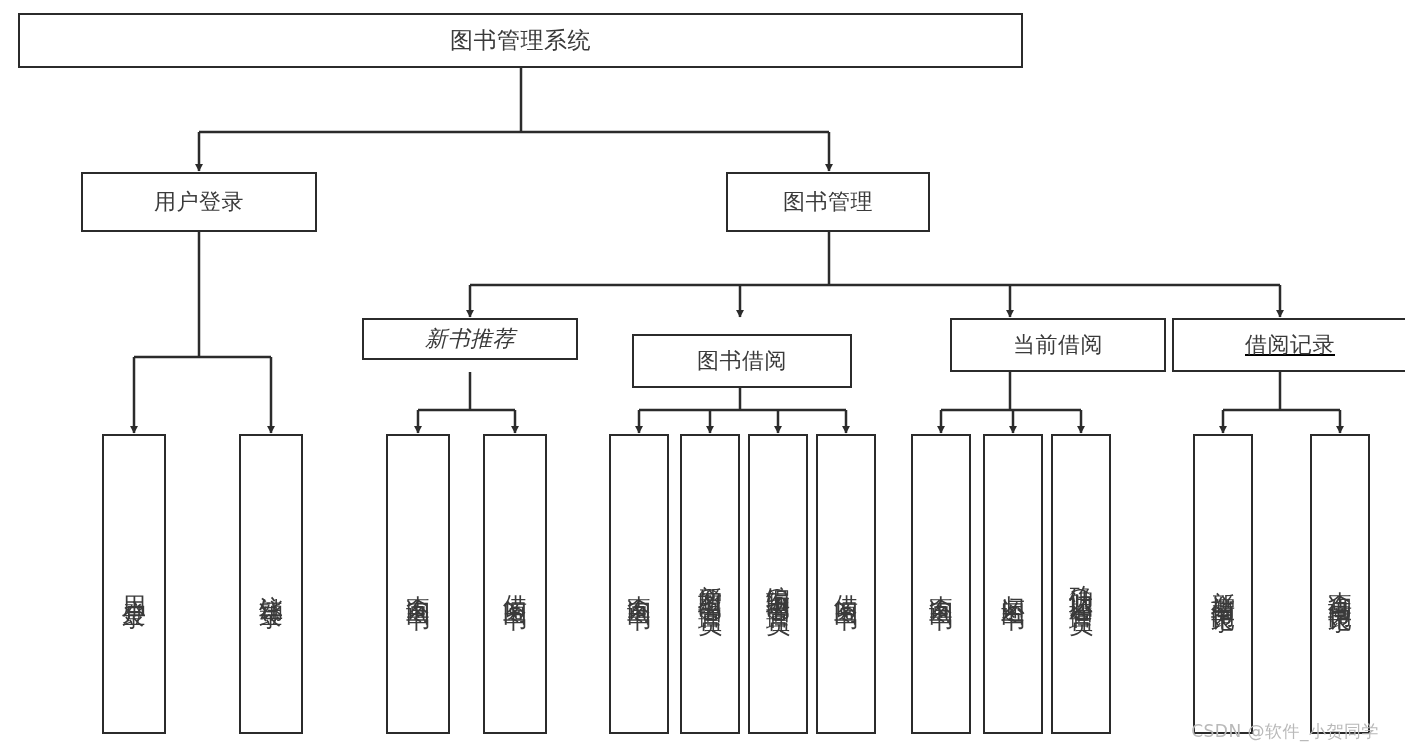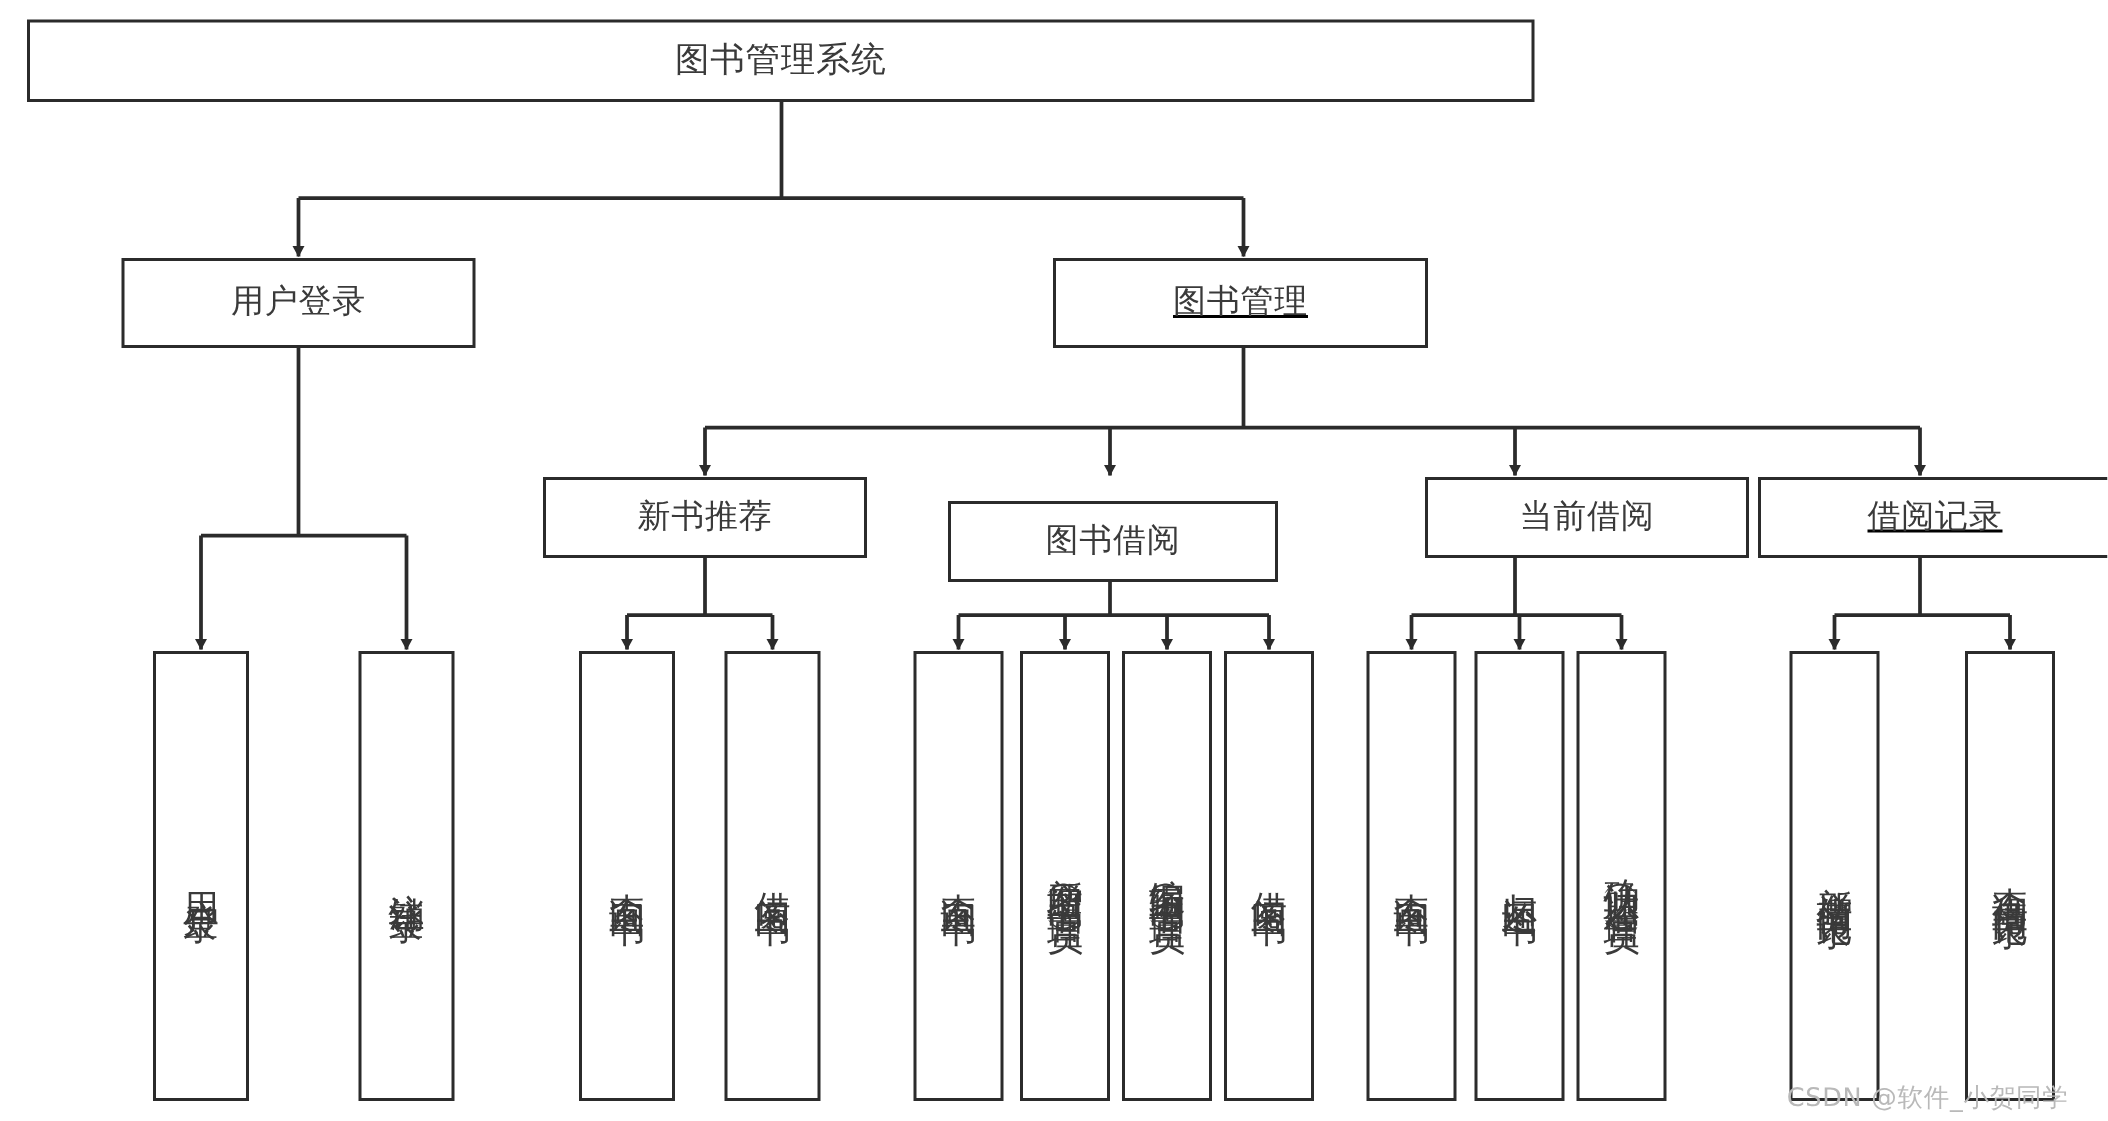--- a/index.html
+++ b/index.html
@@ -125,24 +125,24 @@
       </g>
   </svg>
 
   <div id="nodes-layer">
       <div class="node horizontal level-0" style="left: 18px; top: 13px; width: 1005px; height: 55px;">
         <span class="node-label">图书管理系统</span>
       </div>
       <div class="node horizontal level-1" style="left: 81px; top: 172px; width: 236px; height: 60px;">
         <span class="node-label">用户登录</span>
       </div>
-      <div class="node horizontal level-1" style="left: 702px; top: 172px; width: 250px; height: 60px; text-decoration: underline;">
+      <div class="node horizontal level-1" style="left: 726px; top: 172px; width: 204px; height: 60px;">
         <span class="node-label">图书管理</span>
       </div>
-      <div class="node horizontal level-2" style="left: 362px; top: 318px; width: 216px; height: 54px;">
+      <div class="node horizontal level-2" style="left: 362px; top: 318px; width: 216px; height: 42px; font-style: italic;">
         <span class="node-label">新书推荐</span>
       </div>
       <div class="node horizontal level-2" style="left: 632px; top: 334px; width: 220px; height: 54px;">
         <span class="node-label">图书借阅</span>
       </div>
       <div class="node horizontal level-2" style="left: 902px; top: 318px; width: 216px; height: 54px; margin-left: 48px;">
         <span class="node-label">当前借阅</span>
       </div>
       <div class="node horizontal level-2" style="left: 1172px; top: 318px; width: 236px; height: 54px; text-decoration: underline;">
         <span class="node-label">借阅记录</span>

